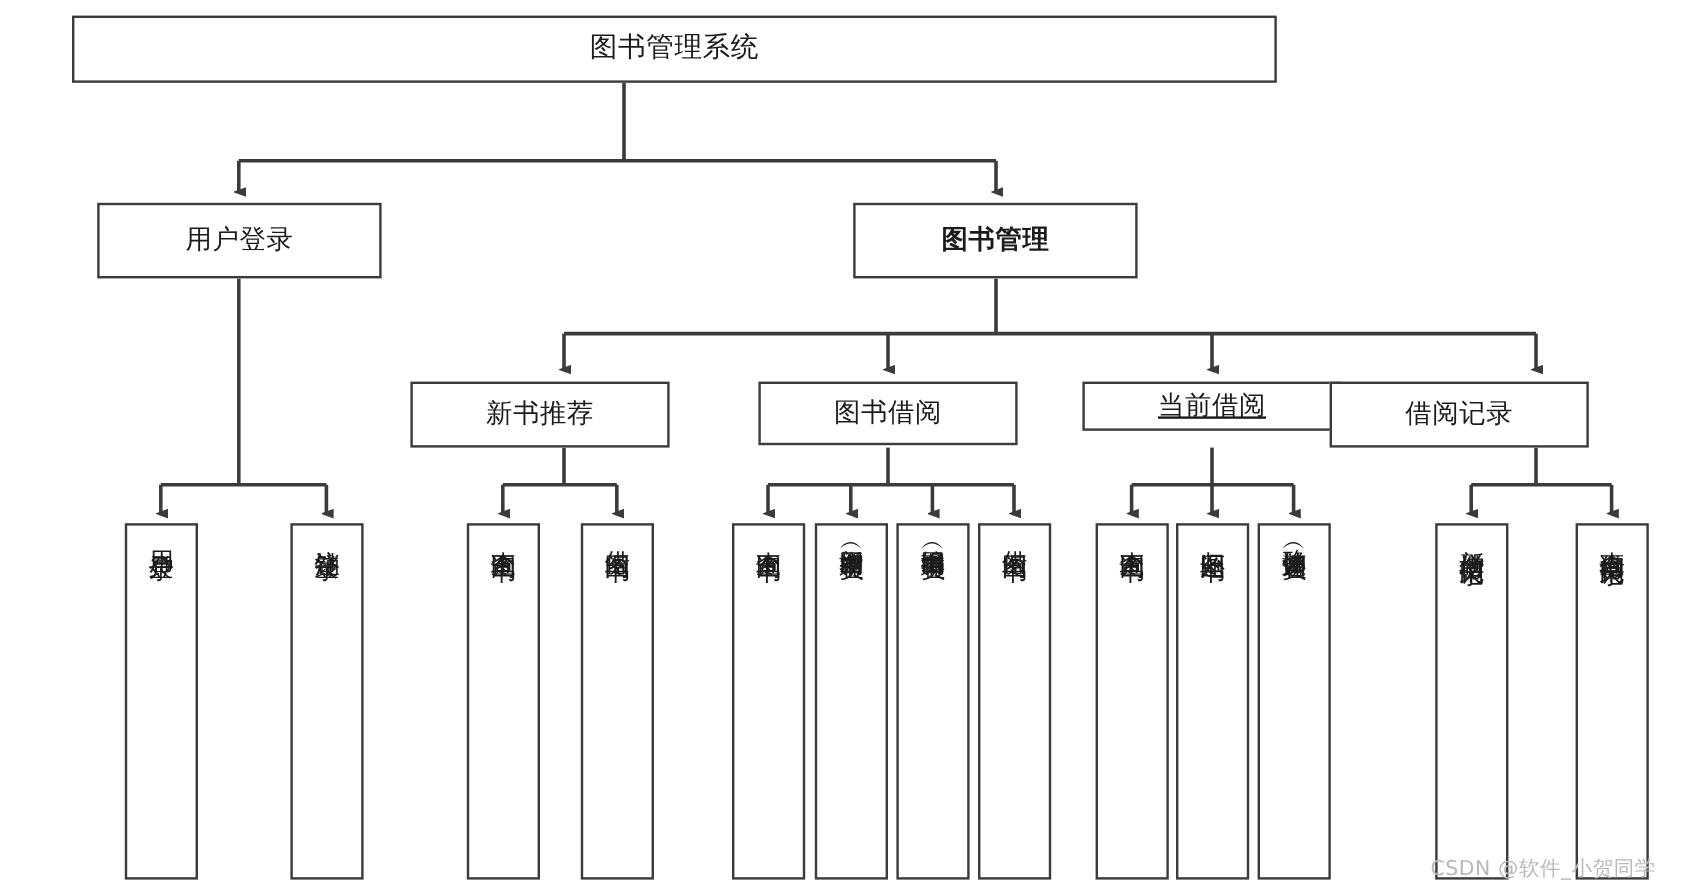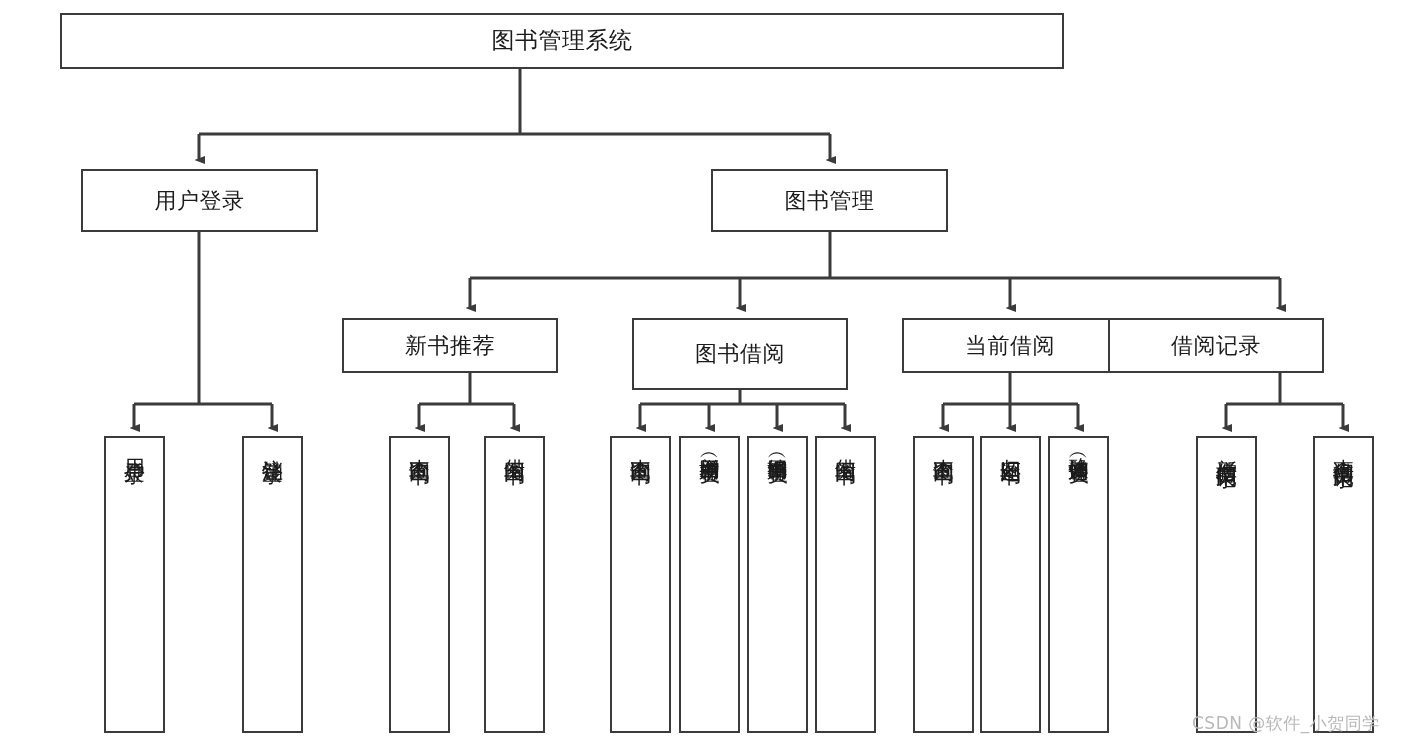--- a/index.html
+++ b/index.html
@@ -130,31 +130,31 @@
     </g>
   </svg>
 
   <div class="node root horiz" style="left:28px; top:13px; width:1004px; height:56px;margin-left:32px;">
     <span class="label">图书管理系统</span>
   </div>
 
   <div class="node horiz" style="left:81px; top:169px; width:237px; height:63px;">
     <span class="label">用户登录</span>
   </div>
-  <div class="node horiz" style="left:711px; top:169px; width:237px; height:63px;">
+  <div class="node horiz" style="left:711px; top:169px; width:237px; height:63px;font-weight:bold;">
     <span class="label">图书管理</span>
   </div>
 
   <div class="node horiz" style="left:342px; top:318px; width:216px; height:55px;">
     <span class="label">新书推荐</span>
   </div>
-  <div class="node horiz" style="left:632px; top:318px; width:216px; height:72px;">
+  <div class="node horiz" style="left:632px; top:318px; width:216px; height:53px;">
     <span class="label">图书借阅</span>
   </div>
-  <div class="node horiz" style="left:902px; top:318px; width:216px; height:55px;">
+  <div class="node horiz" style="left:902px; top:318px; width:216px; height:41px;text-decoration:underline;">
     <span class="label">当前借阅</span>
   </div>
   <div class="node horiz" style="left:1108px; top:318px; width:216px; height:55px;">
     <span class="label">借阅记录</span>
   </div>
 
   <div class="node vert" style="left:104px; top:436px; width:61px; height:297px;">
     <span class="label">用户登录</span>
   </div>
   <div class="node vert" style="left:242px; top:436px; width:61px; height:297px;">

